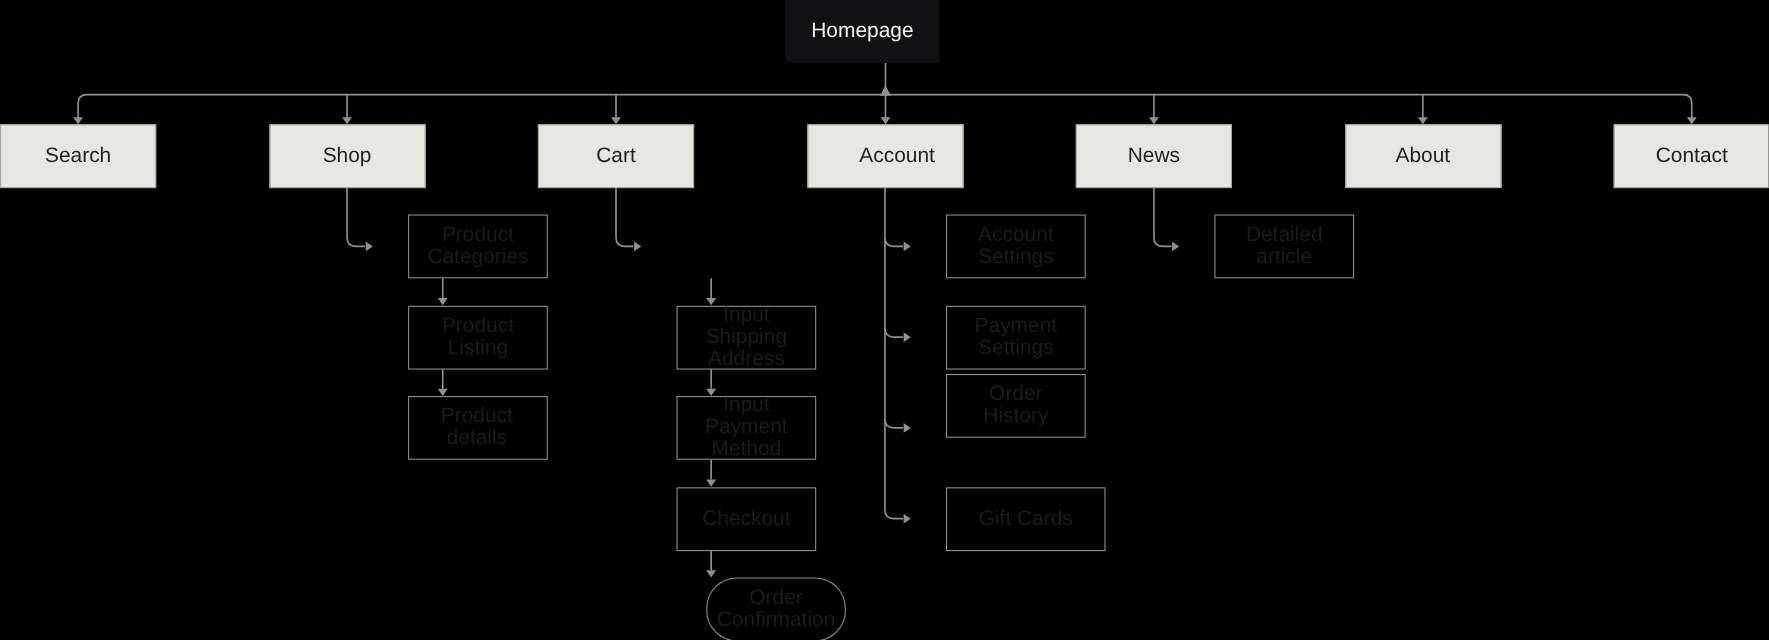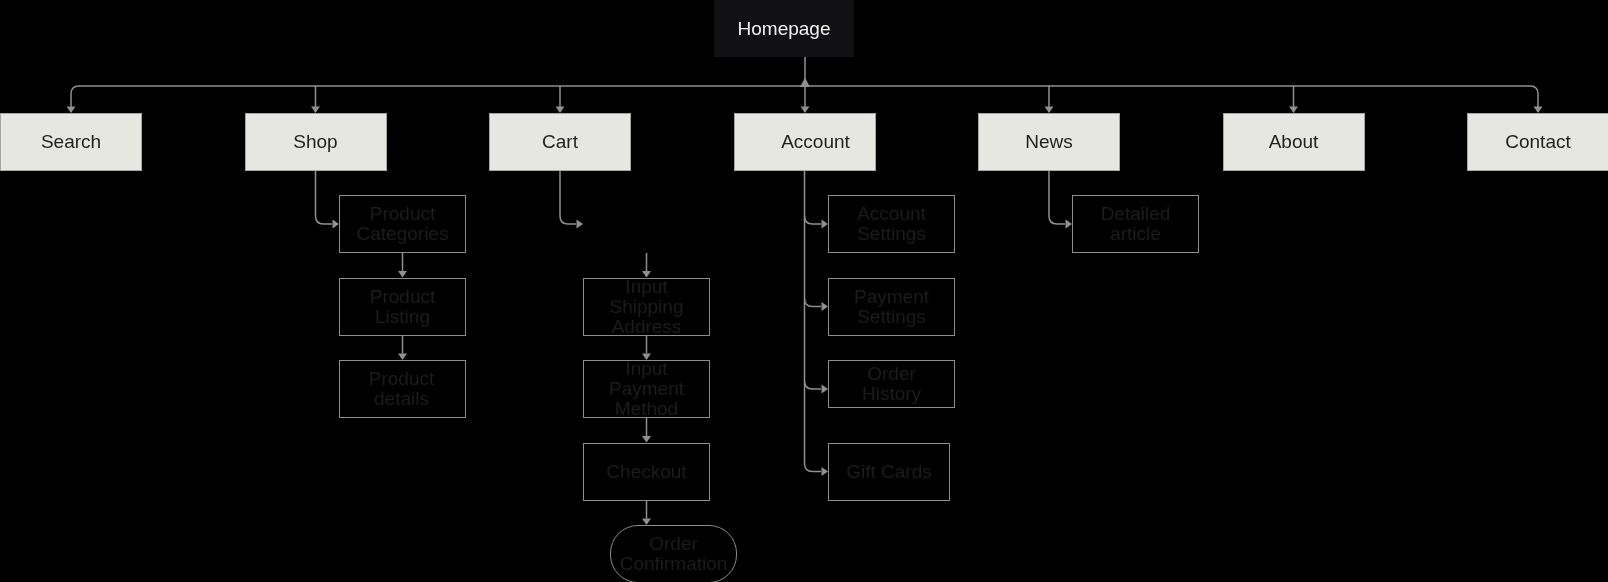--- a/index.html
+++ b/index.html
@@ -31,20 +31,21 @@
   .node.l1{
     background:var(--root_fill);color:var(--root_text);border:none;
   }
   .node.l2{
     background:var(--page_fill);color:var(--page_text);
     border:1.5px solid var(--page_border);
   }
   .node.l3{
     background:transparent;color:var(--sub_text);
     border:1.5px solid var(--sub_border);
+    margin-left:32px;
   }
 </style>
 </head>
 <body>
 
 <div class="canvas">
 
   <svg class="connectors" viewBox="0 0 1608 582" xmlns="http://www.w3.org/2000/svg">
 
     <path d="M805 57 V112"></path>
@@ -113,18 +114,18 @@
   <div class="node l3" style="left:339px;top:277.5px;width:127px;height:58px;">Product Listing</div>
   <div class="node l3" style="left:339px;top:360px;width:127px;height:58px;padding-left:12px;">Product details</div>
 
   <div class="node l3" style="left:583px;top:277.5px;width:127px;height:58px;">Input Shipping Address</div>
   <div class="node l3" style="left:583px;top:360px;width:127px;height:58px;">Input Payment Method</div>
   <div class="node l3" style="left:583px;top:442.5px;width:127px;height:58px;">Checkout</div>
   <div class="node l3" style="left:610px;top:525px;width:127px;height:58px;border-radius:28px;">Order Confirmation</div>
 
   <div class="node l3" style="left:828px;top:195px;width:127px;height:58px;">Account Settings</div>
   <div class="node l3" style="left:828px;top:277.5px;width:127px;height:58px;">Payment Settings</div>
-  <div class="node l3" style="left:828px;top:360px;width:127px;height:48px;">Order History</div>
-  <div class="node l3" style="left:828px;top:442.5px;width:122px;height:58px;">Gift Cards</div>
+  <div class="node l3" style="left:828px;top:340px;width:127px;height:58px;">Order History</div>
+  <div class="node l3" style="left:828px;top:442.5px;width:145px;height:58px;">Gift Cards</div>
 
   <div class="node l3" style="left:1072px;top:195px;width:127px;height:58px;">Detailed article</div>
 
 </div>
 
 </body></html>

